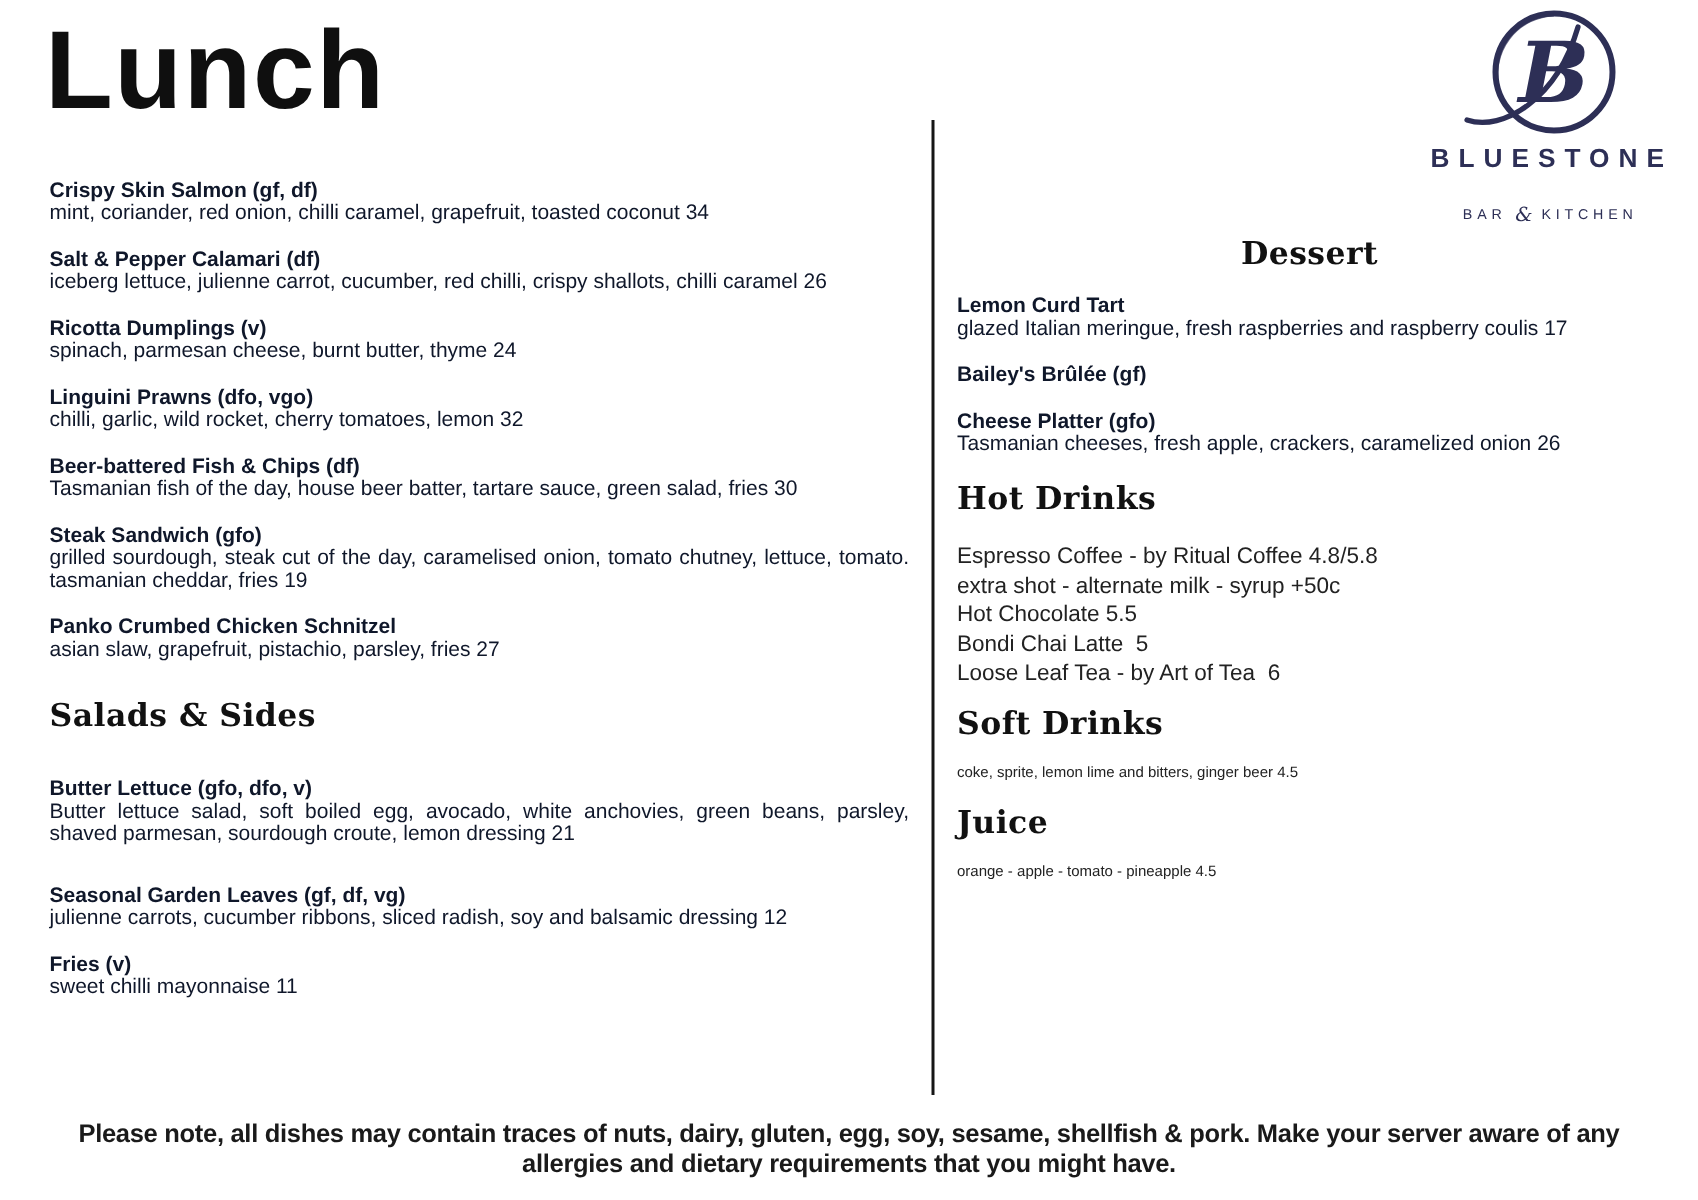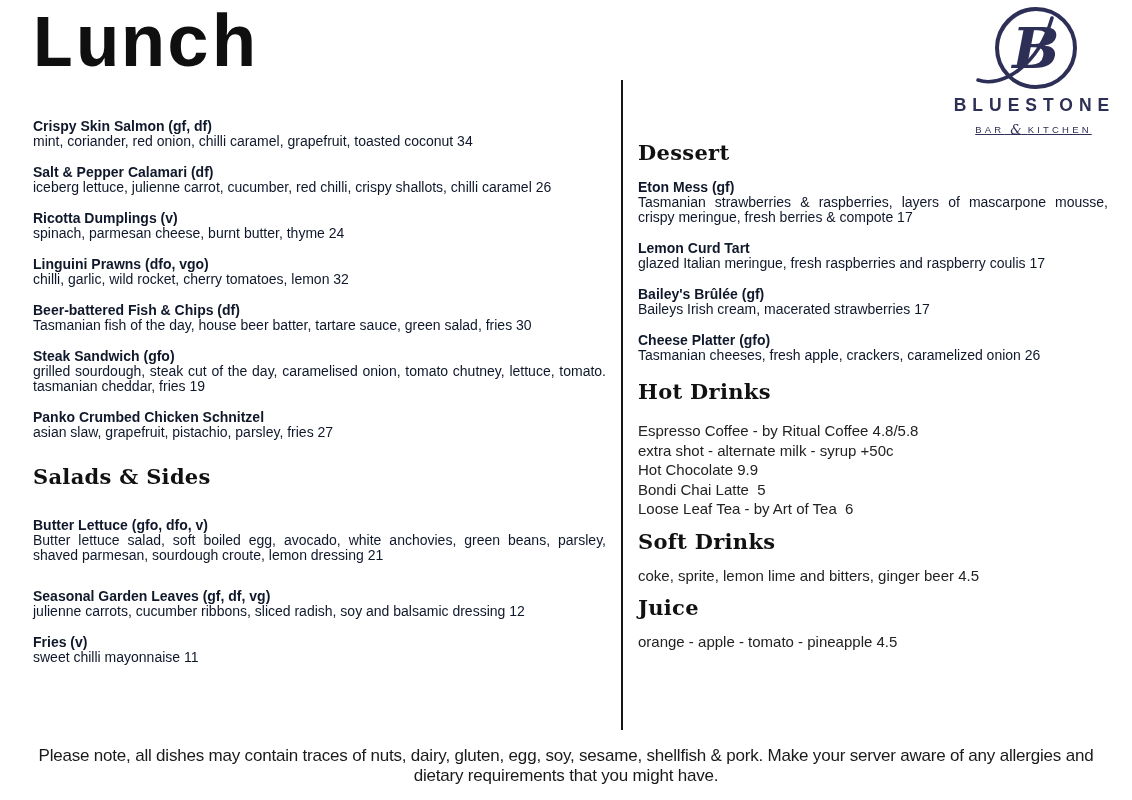--- a/index.html
+++ b/index.html
@@ -8,21 +8,21 @@
     background: #ffffff;
     font-family: "Liberation Sans", sans-serif;
     color: #1d1d1b;
     position: relative;
     overflow: hidden;
   }
 
   
   .page-title {
     position: absolute; left: 30px; top: 6px;
-    font-family: Liberation Mono, monospace;
+    font-family: Liberation Sans, sans-serif;
     font-weight: bold;
     font-size: 74px;
     letter-spacing: 1px;
     color: #0f0f0f;
     line-height: 1.1;
   }
 
   
   .logo {
     position: absolute; left: 948px; top: 4px; width: 168px;
@@ -31,21 +31,21 @@
   }
   .logo-mark { display: block; margin: 0 auto; }
   .logo-name {
     font-size: 17.5px; font-weight: bold;
     letter-spacing: 6px; padding-left: 5px;
     margin-top: 1px;
     white-space: nowrap;
   }
   .logo-tagline {
     font-size: 9.5px; letter-spacing: 3.2px; padding-left: 3px;
-    margin-top: 5px; white-space: nowrap; text-decoration: underline;
+    margin-top: 19px; white-space: nowrap;
   }
   .logo-tagline .amp {
     font-family: "DejaVu Serif", serif;
     font-style: italic; font-size: 13px; letter-spacing: 0;
     position: relative; top: 1px;
   }
 
   
   .left-col  { position: absolute; left: 33px;  top: 119px; width: 573px; }
   .right-col { position: absolute; left: 638px; top: 140px; width: 470px; }
@@ -59,21 +59,21 @@
   
   .section-heading {
     font-family: "DejaVu Serif", serif;
     font-weight: bold;
     font-size: 21px;
     line-height: 26px;
     color: #111111;
     letter-spacing: 0.3px;
   }
   .left-col .section-heading { margin-top: 24px; margin-bottom: 28px; }
-  .right-col .section-heading.first { margin-top: 0; margin-bottom: 14px; }
+  .right-col .section-heading.first { margin-top: 16px; margin-bottom: 14px; text-align: center; }
   .right-col .section-heading { margin-top: 16px; margin-bottom: 16px; }
   .right-col .section-heading.tight { margin-top: 10px; margin-bottom: 12px; }
 
   
   .item { margin-bottom: 16px; }
   .item-title {
     font-weight: bold;
     font-size: 14px; line-height: 15px;
     color: #0f172a;
   }
@@ -85,36 +85,37 @@
   .item.justify .item-desc { text-align: justify; }
   [data-list="left_column.salads"] .item:nth-child(2) { margin-top: 26px; }
 
   
   .drink-line {
     font-size: 15px; line-height: 19.5px;
     white-space: pre-wrap;
     color: #222222;
   }
   .plain-line {
-    font-size: 15px; line-height: 18px;
+    font-size: 10px; line-height: 18px;
     color: #222222;
     margin-bottom: 10px;
   }
 
   
   .footer {
     position: absolute; left: 0; top: 746px; width: 1132px;
     text-align: center;
   }
   .footer-text {
     display: inline-block;
     max-width: 1075px;
     font-size: 17px; line-height: 19.5px;
     letter-spacing: -0.2px;
     color: #1a1a1a;
+    font-weight: bold;
   }
 </style>
 </head>
 <body>
 
 <div class="page-title">Lunch</div>
 
 <div class="logo">
   <svg class="logo-mark" width="160" height="90" viewBox="0 0 160 90">
     <circle cx="84" cy="44" r="39" fill="none" stroke="#2d2f56" stroke-width="4"></circle>
@@ -180,49 +181,44 @@
   <div class="item">
     <div class="item-title"><span>Fries (v)</span></div>
     <div class="item-desc">sweet chilli mayonnaise 11</div>
   </div>
 </div>
 </div>
 
 <div class="right-col">
   <div class="section-heading first">Dessert</div>
   <div data-list="right_column.desserts">
-  <div class="item justify">
-    <div class="item-title"><span>Eton Mess (gf)</span></div>
-    <div class="item-desc">Tasmanian strawberries &amp; raspberries, layers of mascarpone mousse, crispy meringue, fresh berries &amp; compote 17</div>
-  </div>
 
   <div class="item">
     <div class="item-title"><span>Lemon Curd Tart</span></div>
     <div class="item-desc">glazed Italian meringue, fresh raspberries and raspberry coulis 17</div>
   </div>
 
   <div class="item">
     <div class="item-title"><span>Bailey's Brûlée (gf)</span></div>
-    <div class="item-desc">Baileys Irish cream, macerated strawberries 17</div>
   </div>
 
 
   <div class="item">
     <div class="item-title"><span>Cheese Platter (gfo)</span></div>
     <div class="item-desc">Tasmanian cheeses, fresh apple, crackers, caramelized onion 26</div>
   </div>
 </div>
 
   <div class="section-heading">Hot Drinks</div>
   <div data-list="right_column.hot_drinks">
   <div class="drink-line">Espresso Coffee - by Ritual Coffee 4.8/5.8</div>
 
   <div class="drink-line">extra shot - alternate milk - syrup +50c</div>
 
-  <div class="drink-line">Hot Chocolate 9.9</div>
+  <div class="drink-line">Hot Chocolate 5.5</div>
 
   <div class="drink-line">Bondi Chai Latte  5</div>
 
   <div class="drink-line">Loose Leaf Tea - by Art of Tea  6</div>
 </div>
 
   <div class="section-heading tight">Soft Drinks</div>
   <div class="plain-line">coke, sprite, lemon lime and bitters, ginger beer 4.5</div>
 
   <div class="section-heading tight">Juice</div>

